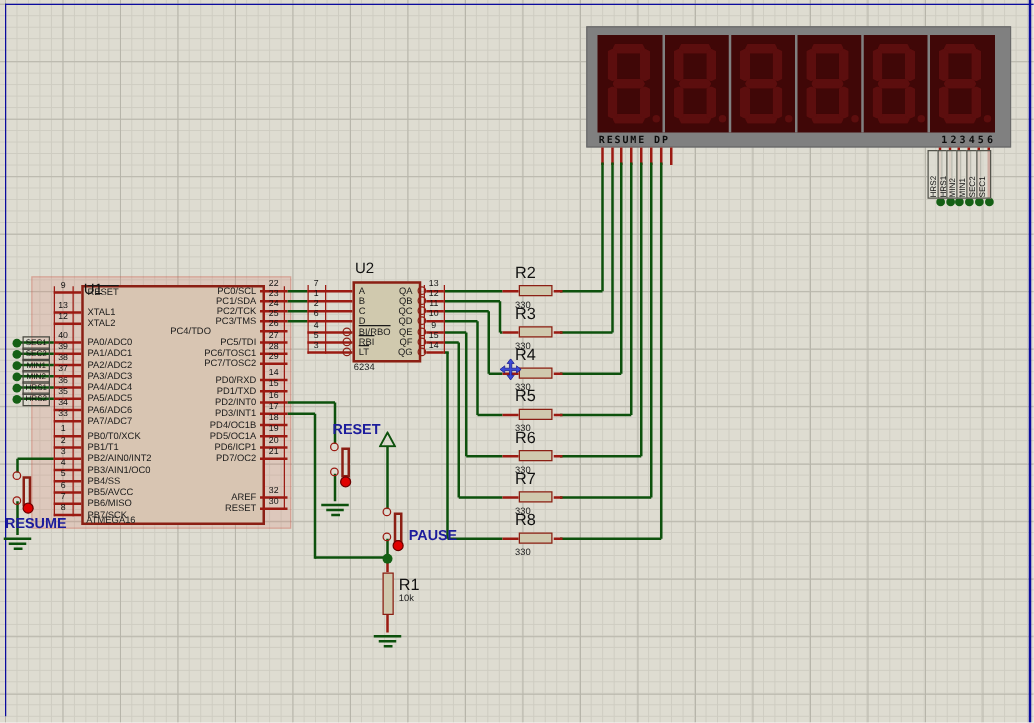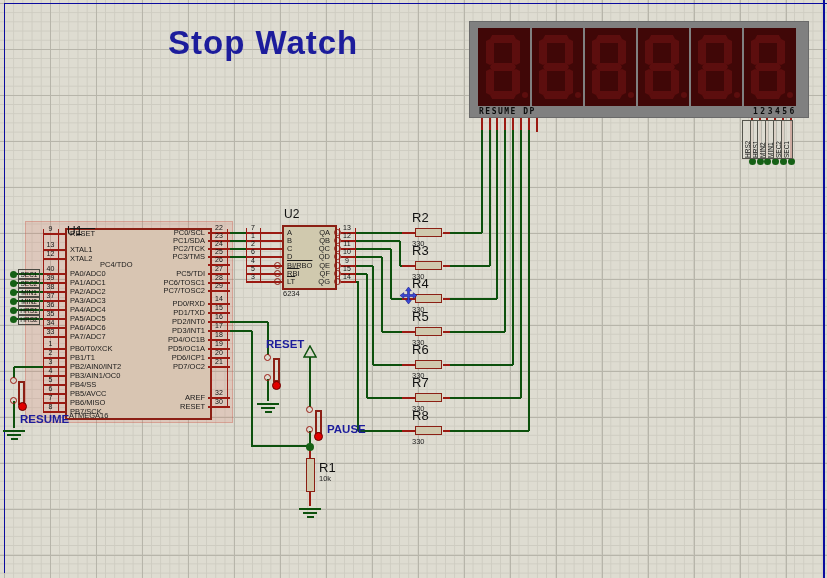--- a/index.html
+++ b/index.html
@@ -46,21 +46,20 @@
 </style>
 </head>
 <body>
 
 <div id="sheet">
 
   <div class="border-line" style="left:4px;top:3px;width:823px;height:1px;"></div>
   <div class="border-line" style="left:4px;top:3px;width:1px;height:570px;"></div>
   <div class="border-line" style="left:823px;top:0px;width:2px;height:578px;"></div>
 
-  <div id="title" style="color: rgb(28, 28, 156);">Stop Watch</div>
 
   <div id="display-frame">
     <div id="digit-cells">
         <div class="digit-cell" style="left: 9px; background: rgb(64, 7, 7);">
           <div class="seg seg-h" style="left: 12px; top: 7px; width: 26px; height: 8px; background: rgb(92, 14, 14);"></div>
           <div class="seg seg-h" style="left: 12px; top: 35px; width: 26px; height: 8px; background: rgb(92, 14, 14);"></div>
           <div class="seg seg-h" style="left: 12px; top: 63px; width: 26px; height: 8px; background: rgb(92, 14, 14);"></div>
           <div class="seg seg-v" style="left: 8px; top: 11px; width: 8px; height: 26px; background: rgb(92, 14, 14);"></div>
           <div class="seg seg-v" style="left: 34px; top: 11px; width: 8px; height: 26px; background: rgb(92, 14, 14);"></div>
           <div class="seg seg-v" style="left: 8px; top: 41px; width: 8px; height: 26px; background: rgb(92, 14, 14);"></div>
@@ -268,21 +267,21 @@
       <div class="pin-num" style="left: 211px; top: 231px; width: 16px;">23</div>
       <div class="pin-lbl" style="left: 100px; top: 236px; width: 105px; text-align: right;">PC1/SDA</div>
       <div style="position: absolute; left: 208px; top: 248px; width: 22px; height: 2px; background: rgb(155, 26, 18);"></div>
       <div class="pin-num" style="left: 211px; top: 239px; width: 16px;">24</div>
       <div class="pin-lbl" style="left: 100px; top: 244px; width: 105px; text-align: right;">PC2/TCK</div>
       <div style="position: absolute; left: 208px; top: 256px; width: 22px; height: 2px; background: rgb(155, 26, 18);"></div>
       <div class="pin-num" style="left: 211px; top: 247px; width: 16px;">25</div>
       <div class="pin-lbl" style="left: 100px; top: 252px; width: 105px; text-align: right;">PC3/TMS</div>
       <div style="position: absolute; left: 208px; top: 264px; width: 22px; height: 2px; background: rgb(155, 26, 18);"></div>
       <div class="pin-num" style="left: 211px; top: 255px; width: 16px;">26</div>
-      <div class="pin-lbl" style="left: 100px; top: 260px; width: 105px; text-align: left;">PC4/TDO</div>
+      <div class="pin-lbl" style="left: 100px; top: 260px; width: 105px; text-align: center;">PC4/TDO</div>
       <div style="position: absolute; left: 208px; top: 273px; width: 22px; height: 2px; background: rgb(155, 26, 18);"></div>
       <div class="pin-num" style="left: 211px; top: 264px; width: 16px;">27</div>
       <div class="pin-lbl" style="left: 100px; top: 269px; width: 105px; text-align: right;">PC5/TDI</div>
       <div style="position: absolute; left: 208px; top: 282px; width: 22px; height: 2px; background: rgb(155, 26, 18);"></div>
       <div class="pin-num" style="left: 211px; top: 273px; width: 16px;">28</div>
       <div class="pin-lbl" style="left: 100px; top: 278px; width: 105px; text-align: right;">PC6/TOSC1</div>
       <div style="position: absolute; left: 208px; top: 290px; width: 22px; height: 2px; background: rgb(155, 26, 18);"></div>
       <div class="pin-num" style="left: 211px; top: 281px; width: 16px;">29</div>
       <div class="pin-lbl" style="left: 100px; top: 286px; width: 105px; text-align: right;">PC7/TOSC2</div>
       <div style="position: absolute; left: 208px; top: 303px; width: 22px; height: 2px; background: rgb(155, 26, 18);"></div>
@@ -499,21 +498,21 @@
 
   <div>
     <div class="netlbl" style="left: 327px; top: 423px; color: rgb(28, 28, 156);">PAUSE</div>
     <div class="btn-circle" style="left:306px;top:406px;"></div>
     <div class="btn-circle" style="left:306px;top:426px;"></div>
     <div class="btn-bar" style="left:315px;top:410px;"></div>
     <div class="btn-knob" style="left:314px;top:432px;"></div>
   </div>
 
   <div>
-    <div class="netlbl" style="left: 20px; top: 413px; color: rgb(28, 28, 156);">RESUME</div>
+    <div class="netlbl" style="left: 4px; top: 413px; color: rgb(28, 28, 156);">RESUME</div>
     <div class="btn-circle" style="left:10px;top:377px;"></div>
     <div class="btn-circle" style="left:10px;top:397px;"></div>
     <div class="btn-bar" style="left:18px;top:381px;"></div>
     <div class="btn-knob" style="left:18px;top:402px;"></div>
   </div>
 
   <svg class="abs" style="left:303px;top:345px;" width="14" height="13" viewBox="0 0 14 13">
     <polygon points="7,1 13,12 1,12" fill="none" stroke="#0d510d" stroke-width="1.5"></polygon>
   </svg>
 

